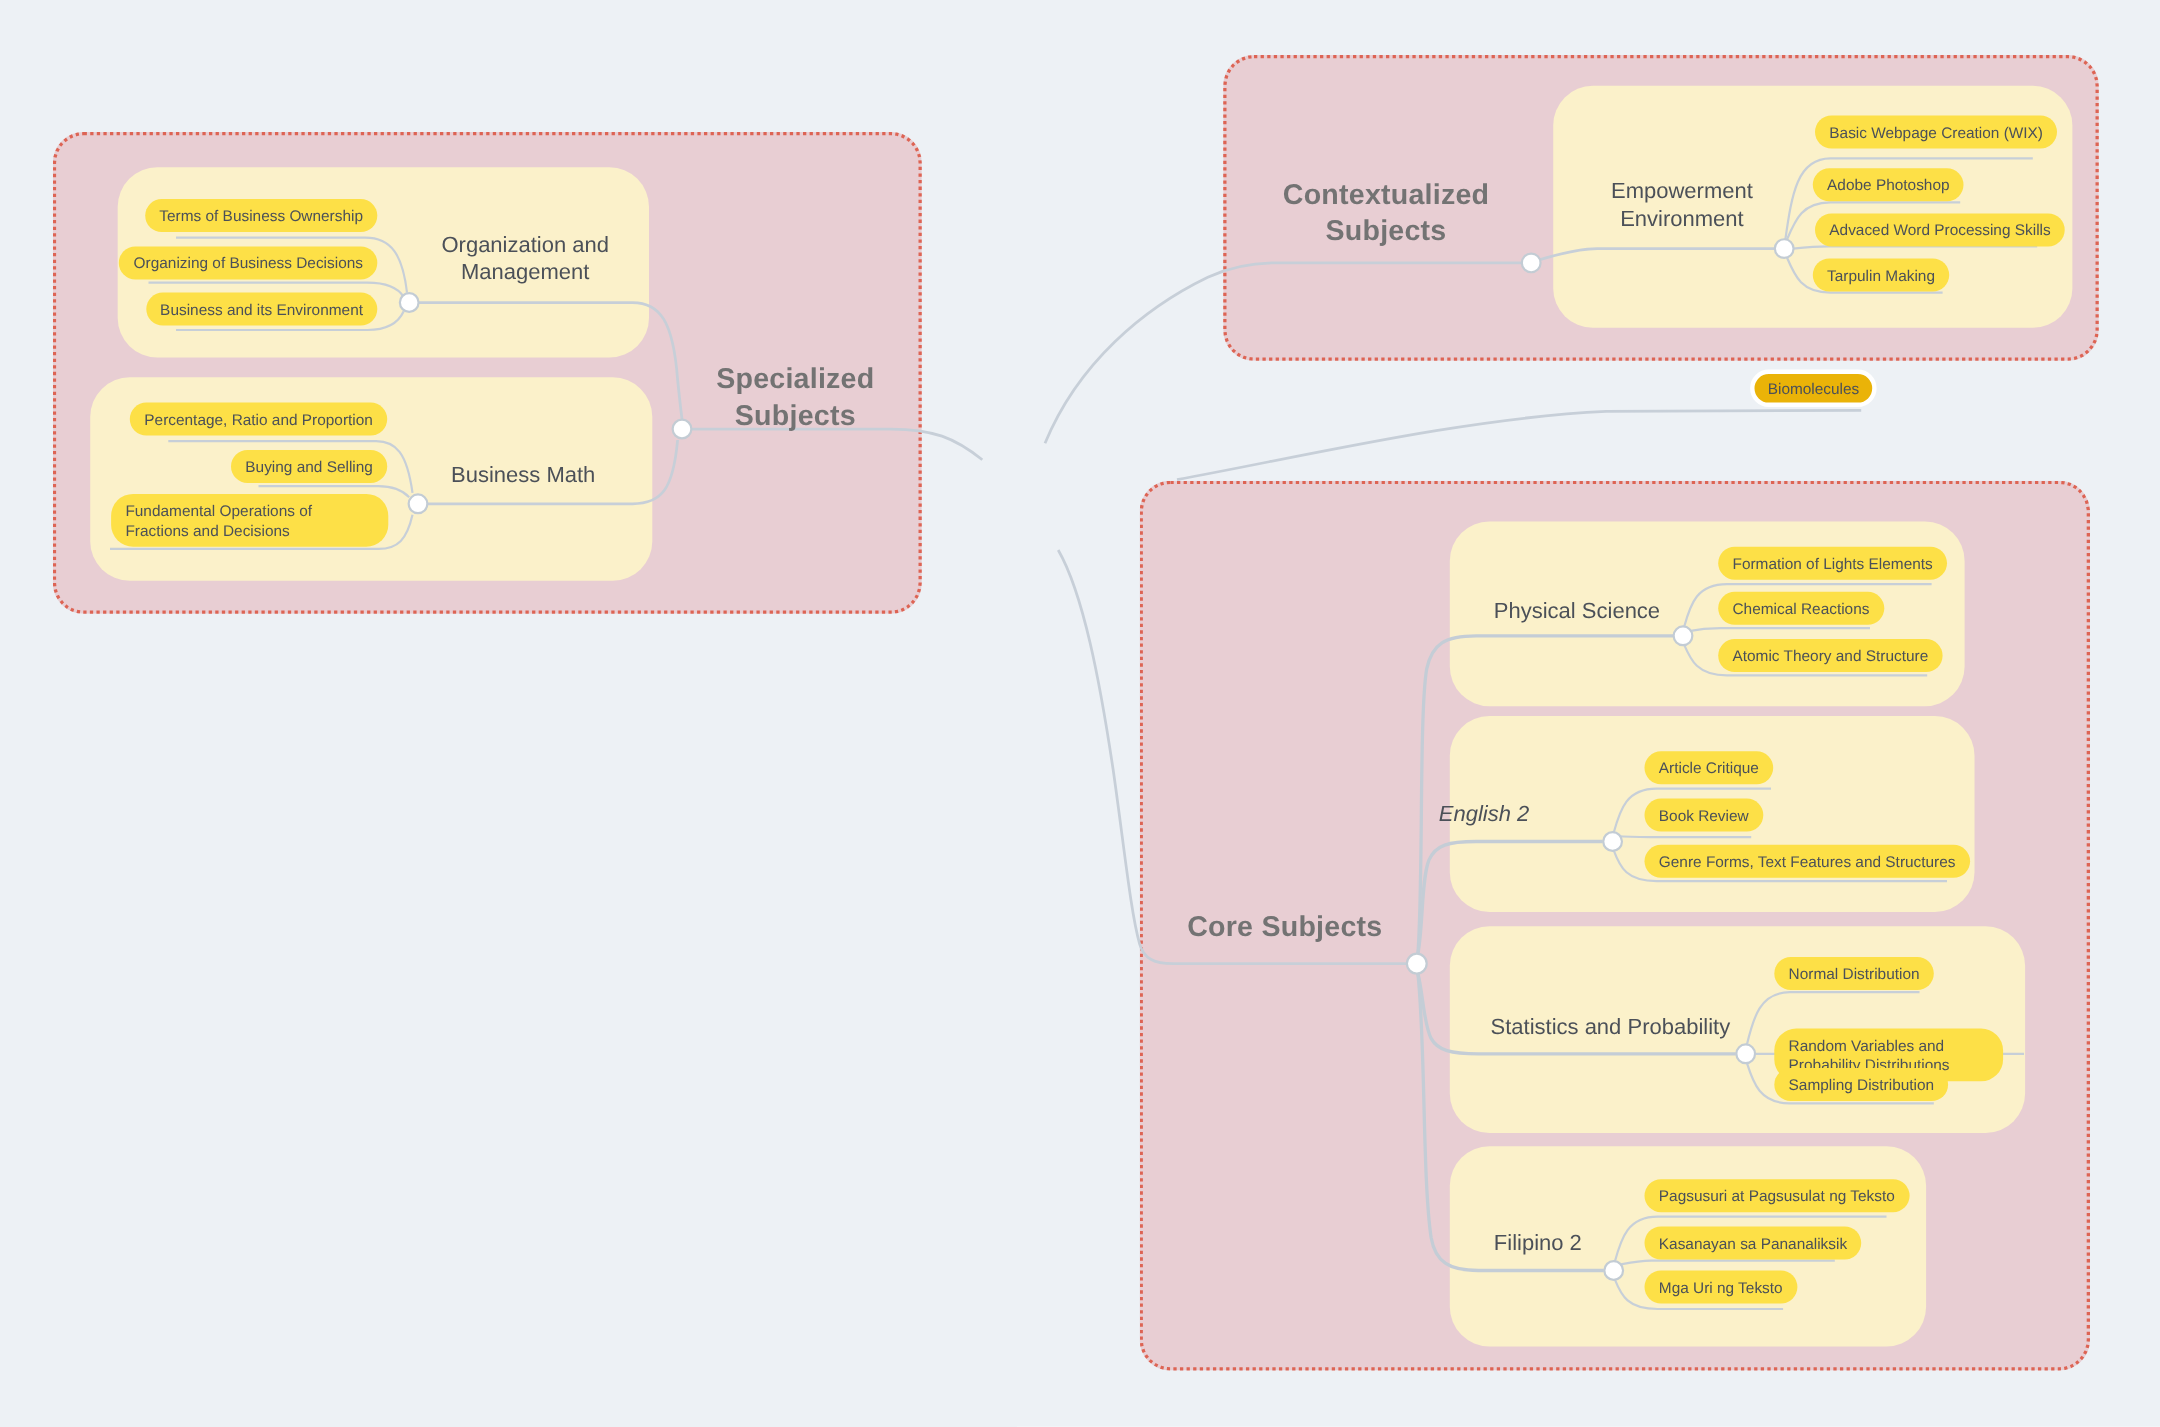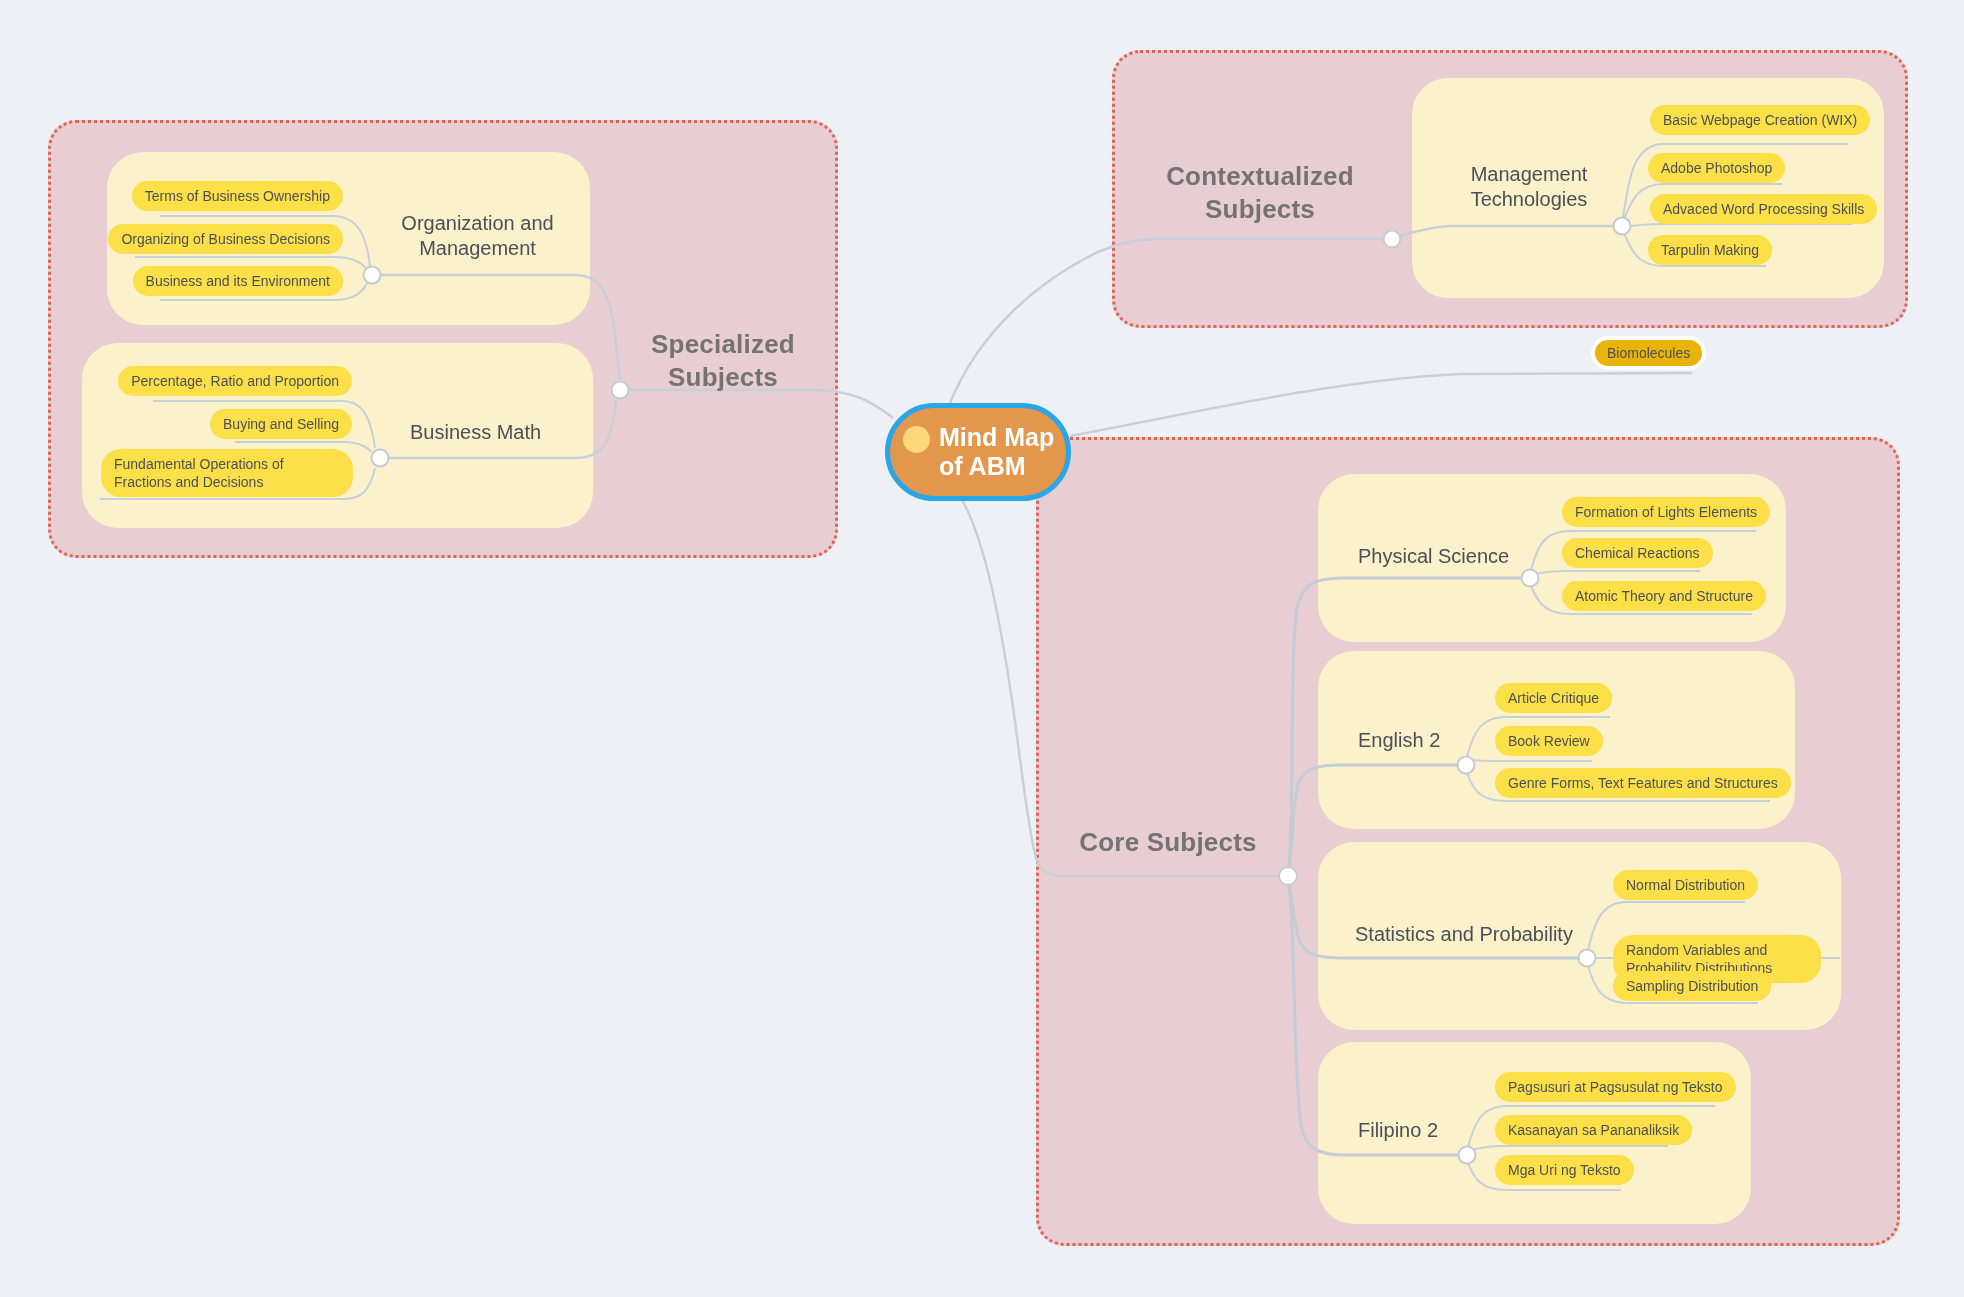--- a/index.html
+++ b/index.html
@@ -132,23 +132,23 @@
       <circle cx="1467" cy="1155" r="8.5"></circle>
     </g>
   </svg>
 
   <div class="section-label" style="left:623px; top:308px; width:200px;margin-top:20px;">Specialized Subjects</div>
   <div class="section-label" style="left:1130px; top:160px; width:260px;">Contextualized Subjects</div>
   <div class="section-label" style="left:1068px; top:826px; width:200px;">Core Subjects</div>
 
   <div class="topic-label center" style="left:385px; top:211px; width:185px;">Organization and Management</div>
   <div class="topic-label" style="left:410px; top:420px;">Business Math</div>
-  <div class="topic-label center" style="left:1448px; top:162px; width:162px;">Management Technologies</div>
+  <div class="topic-label center" style="left:1448px; top:162px; width:162px;">Empowerment Environment</div>
   <div class="topic-label" style="left:1358px; top:544px;">Physical Science</div>
-  <div class="topic-label" style="left:1358px; top:728px;">English 2</div>
+  <div class="topic-label" style="left:1308px; top:728px;font-style:italic;">English 2</div>
   <div class="topic-label" style="left:1355px; top:922px;">Statistics and Probability</div>
   <div class="topic-label" style="left:1358px; top:1118px;">Filipino 2</div>
 
   <div class="pill" style="right:1621px; top:181px;">Terms of Business Ownership</div>
   <div class="pill" style="right:1621px; top:224px;">Organizing of Business Decisions</div>
   <div class="pill" style="right:1621px; top:266px;">Business and its Environment</div>
 
   <div class="pill" style="right:1612px; top:366px;">Percentage, Ratio and Proportion</div>
   <div class="pill" style="right:1612px; top:409px;">Buying and Selling</div>
   <div class="pill wrap" style="right:1611px; top:449px; width:252px; box-sizing:border-box;">Fundamental Operations of Fractions and Decisions</div>
@@ -169,18 +169,14 @@
   <div class="pill" style="left:1613px; top:870px;">Normal Distribution</div>
   <div class="pill wrap" style="left:1613px; top:911px; width:208px; box-sizing:border-box;margin-top:24px;">Random Variables and Probability Distributions</div>
   <div class="pill" style="left:1613px; top:971px;">Sampling Distribution</div>
 
   <div class="pill" style="left:1495px; top:1072px;">Pagsusuri at Pagsusulat ng Teksto</div>
   <div class="pill" style="left:1495px; top:1115px;">Kasanayan sa Pananaliksik</div>
   <div class="pill" style="left:1495px; top:1155px;">Mga Uri ng Teksto</div>
 
   <div id="floating-pill">Biomolecules</div>
 
-  <div id="root-node">
-    <span id="root-dot"></span>
-    <span id="root-label">Mind Map of ABM</span>
-  </div>
 
 </div>
 
 </body></html>

